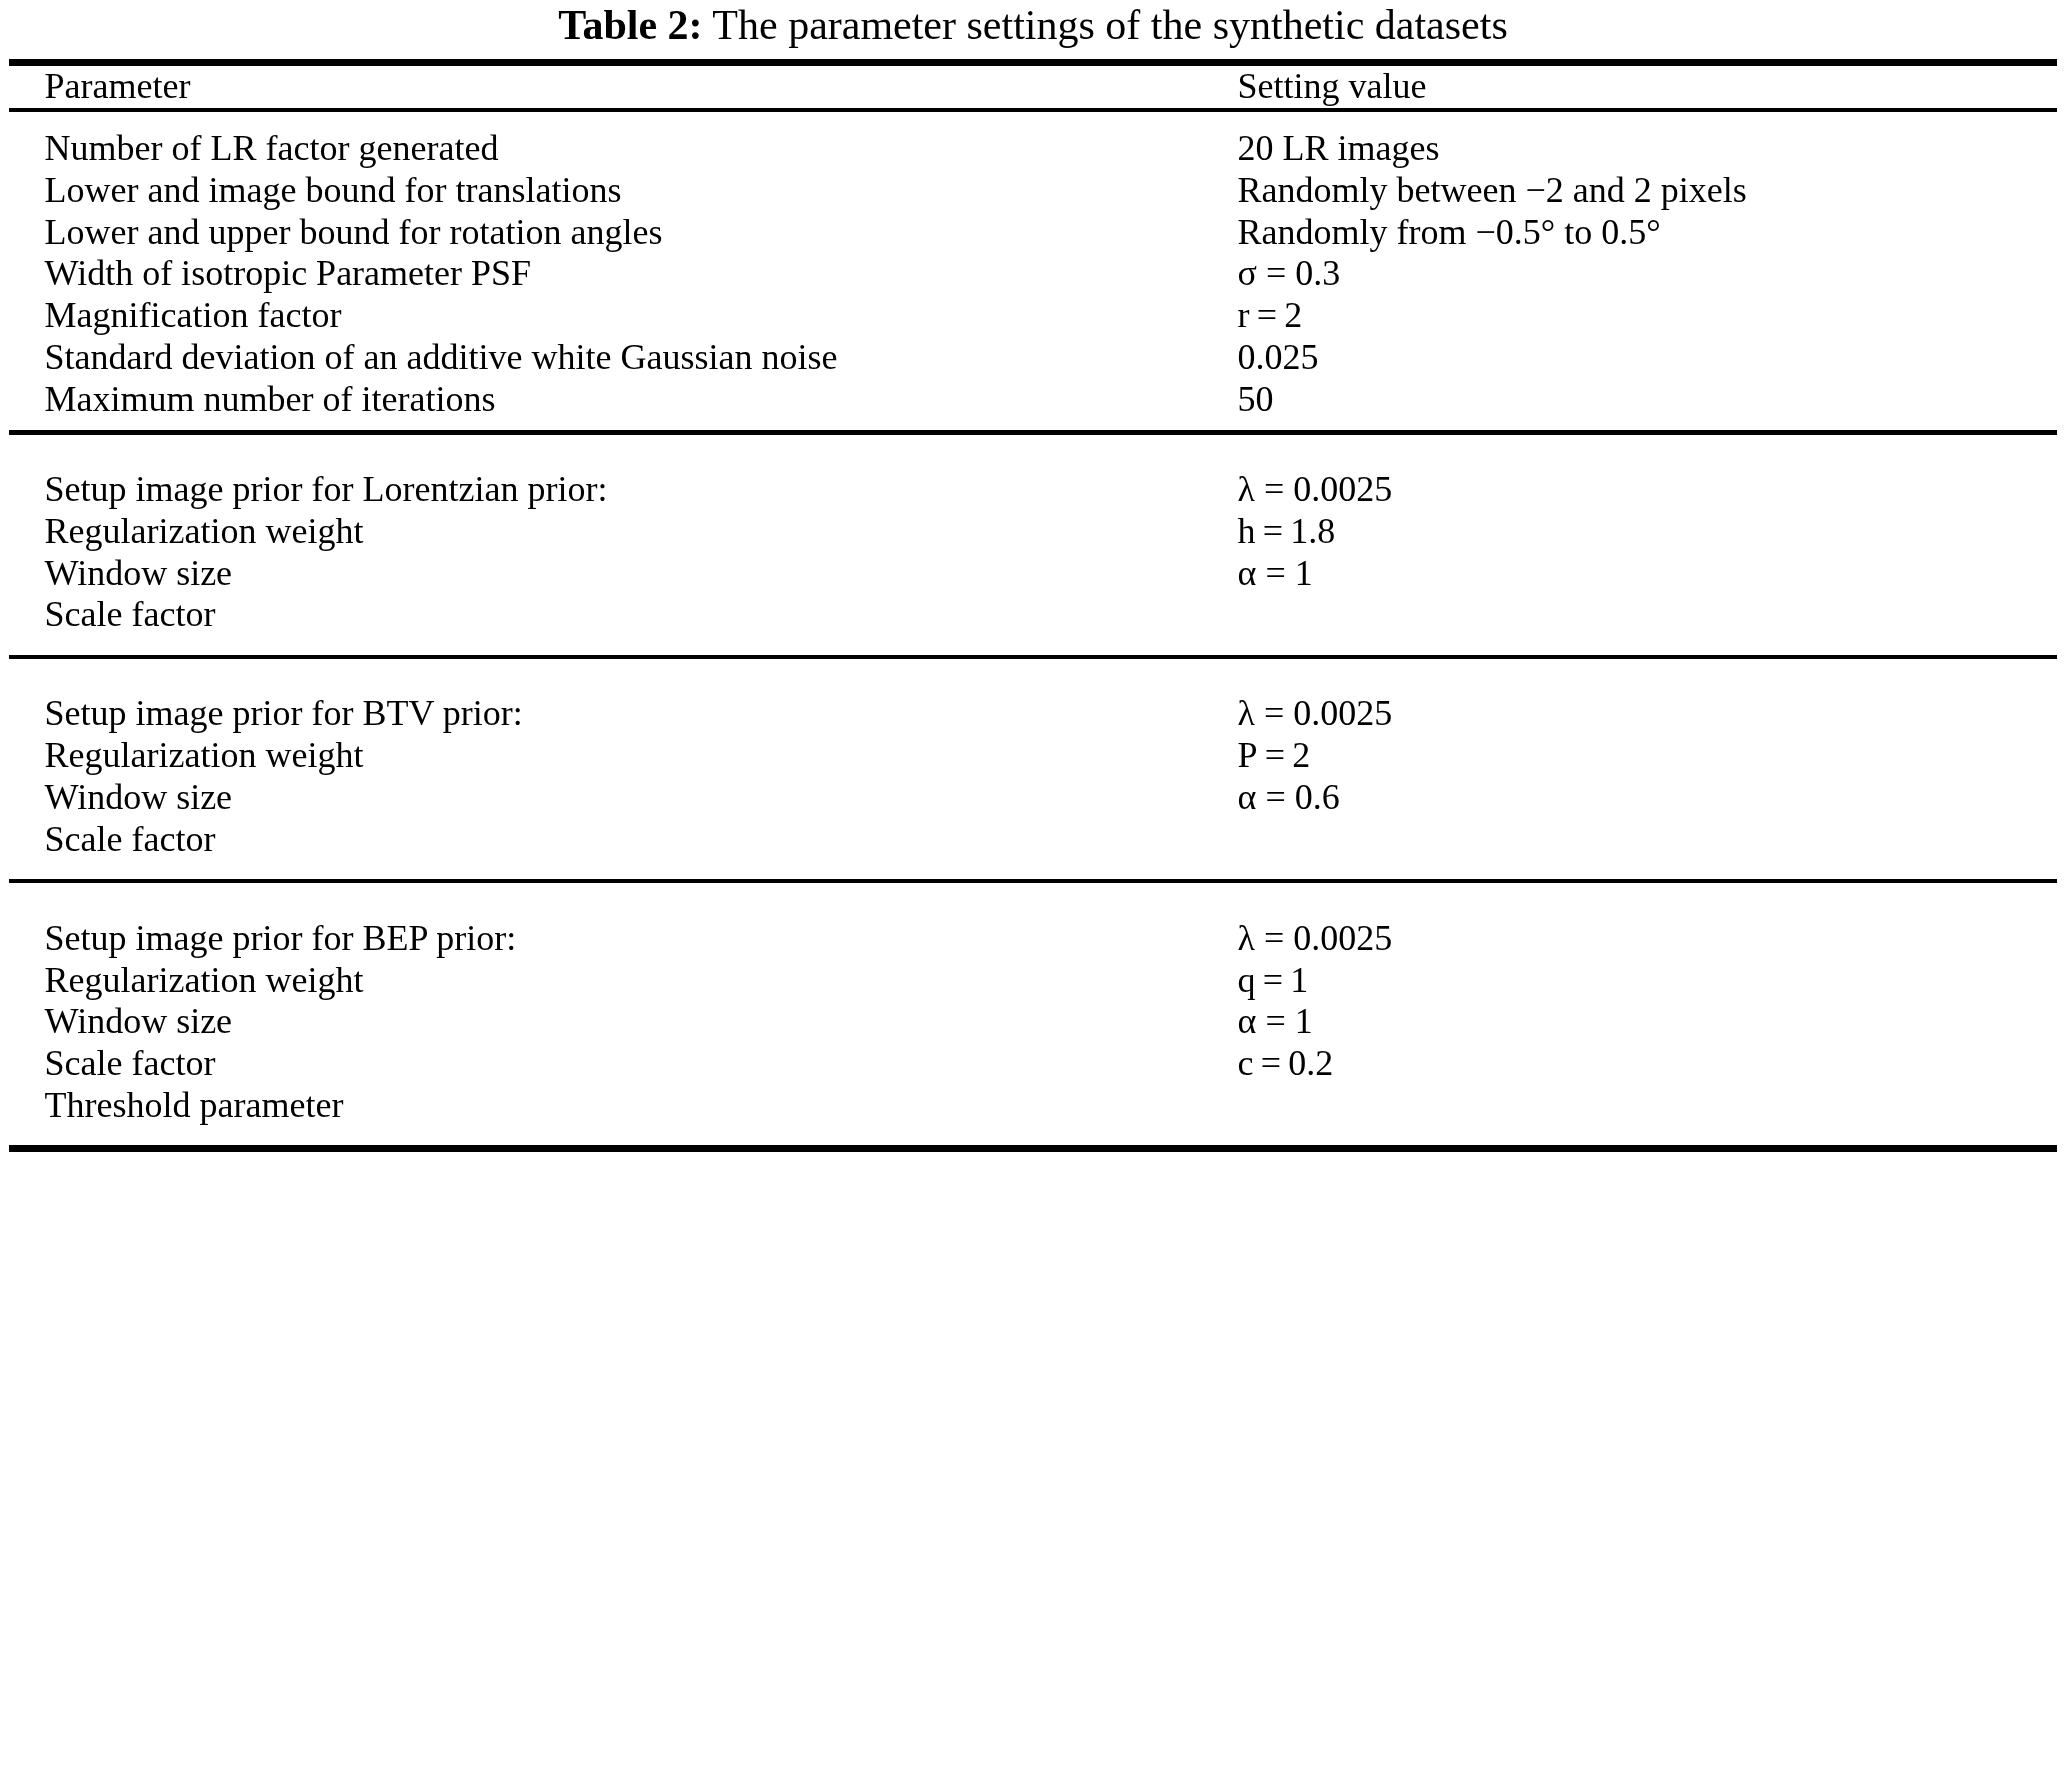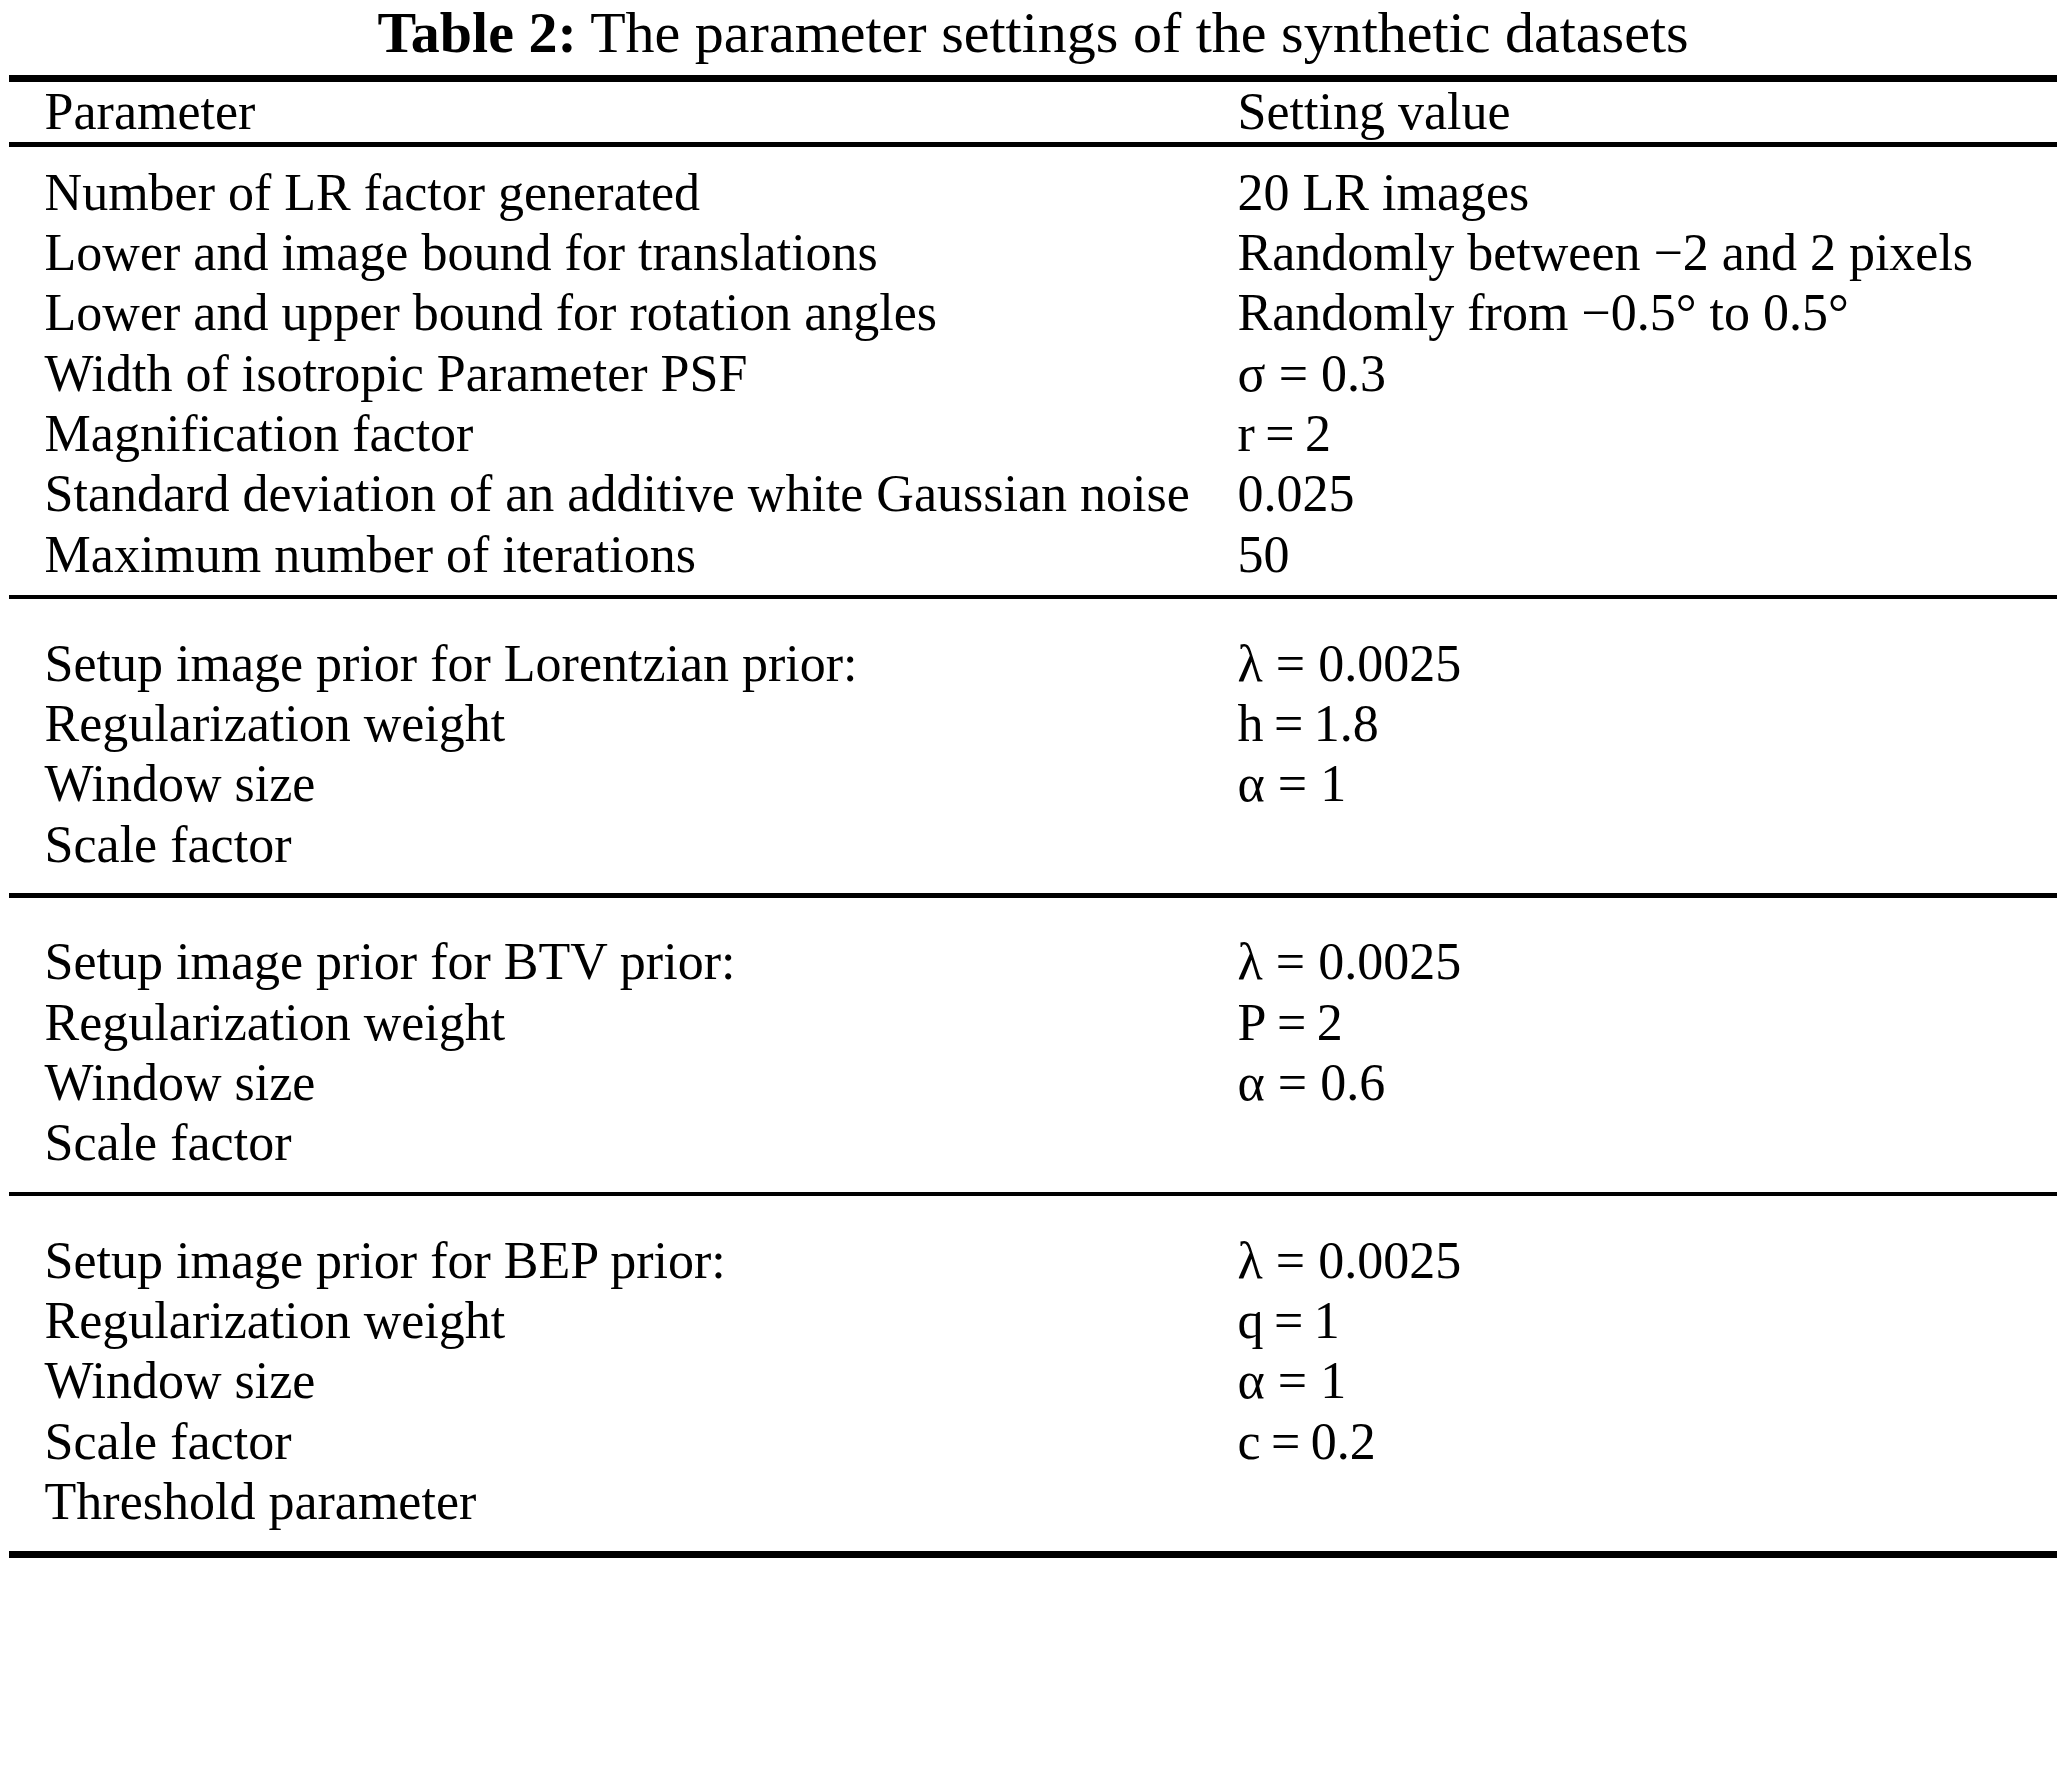--- a/index.html
+++ b/index.html
@@ -17,21 +17,21 @@
   .page {
     position: relative;
     width: 2066px;
     height: 1777px;
     box-sizing: border-box;
     padding: 0 8.6px;
   }
   
   .caption {
     text-align: center;
-    font-size: 58px;
+    font-size: 42px;
     line-height: 1.0;
     padding-top: 3.7px;
     padding-bottom: 13.6px;
     white-space: nowrap;
   }
   .caption .lbl {
     font-weight: bold;
   }
   .caption .txt {
     font-weight: normal;
@@ -45,21 +45,21 @@
   .rule-thin {
     height: 4.3px;
     background: #000;
     width: 100%;
   }
   
   table.t2 {
     width: 100%;
     border-collapse: collapse;
     table-layout: fixed;
-    font-size: 52px;
+    font-size: 36px;
   }
   table.t2 col.c1 { width: 1218px; }
   table.t2 col.c2 { width: auto; }
   table.t2 td {
     vertical-align: top;
     padding: 0;
     line-height: 1.16;
   }
   .headrow td {
     padding-top: 21px;

